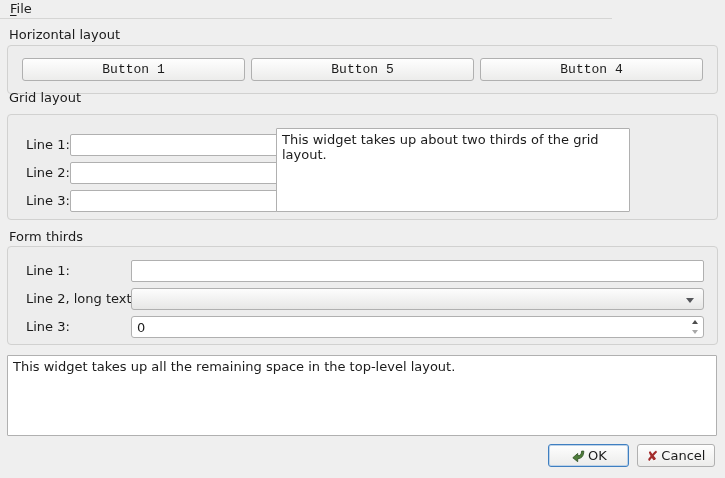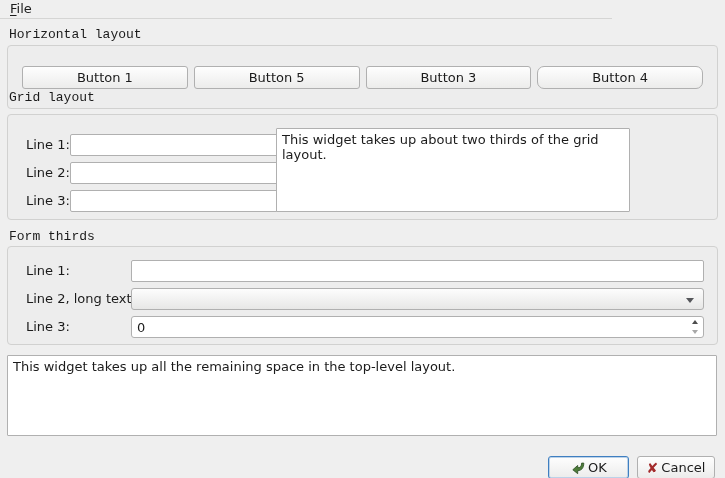--- a/index.html
+++ b/index.html
@@ -17,21 +17,21 @@
   .menubar{
     position:absolute;left:0;top:0;width:612px;height:18px;
     background:#efefef;border-bottom:1px solid #d5d5d4;
   }
   .menu-item{
     display:inline-block;margin-left:3px;padding:1px 7px 2px 7px;cursor:default;
   }
   .mnemonic{text-decoration:underline;text-underline-offset:2px;}
 
   
-  .group-title{position:absolute;left:9px;height:15px;line-height:15px;white-space:nowrap;font-family:Liberation Mono, monospace;}
+  .group-title{position:absolute;left:9px;height:15px;line-height:15px;white-space:nowrap;}
   .group-frame{
     position:absolute;left:7px;width:711px;box-sizing:border-box;
     background:#ededed;border:1px solid #d1d1d0;border-radius:4px;
   }
 
   
   .qt-button{
     box-sizing:border-box;height:23px;
     background:linear-gradient(180deg,#fefefe,#ececeb);
     border:1px solid #b0b0b0;border-radius:3px;
@@ -73,43 +73,42 @@
   }
   .spin-buttons{
     position:absolute;right:0;top:0;bottom:0;width:16px;
     display:flex;flex-direction:column;
   }
   .spin-btn{flex:1;display:flex;align-items:center;justify-content:center;cursor:default;}
   .tri-up{width:0;height:0;border-left:3.5px solid transparent;border-right:3.5px solid transparent;border-bottom:4px solid #4c4c4c;}
   .tri-down{width:0;height:0;border-left:3.5px solid transparent;border-right:3.5px solid transparent;border-top:4px solid #a8a8a8;}
 
   
-  .dialog-button{position:absolute;top:456px;}
+  .dialog-button{position:absolute;top:444px;}
   .default-btn{border-color:#3f7fc1;box-shadow:inset 0 0 0 1px #bcd2e8;}
   .cancel-x{
     color:#a32c2c;font-weight:bold;font-size:14px;line-height:14px;
     text-shadow:0 1px 0 rgba(255,255,255,.5);
   }
 </style>
 </head>
 <body>
 
 <div class="window">
 
   <div class="menubar">
     <span class="menu-item"><span class="mnemonic">F</span><span>ile</span></span>
   </div>
 
   <div class="group-title" style="top:27px;">Horizontal layout</div>
-  <div class="group-frame" style="top:45px;height:64px;">
+  <div class="group-frame" style="top:45px;height:49px;font-family:Liberation Mono, monospace;">
     <div style="display:flex;align-items:center;height:100%;padding:0 14px;gap:6px;box-sizing:border-box;">
       <button class="qt-button" style="flex:1;">Button 1</button>
       <button class="qt-button" style="flex:1;">Button 5</button>
-      <button class="qt-button" style="flex:1;">Button 3</button>
-      <button class="qt-button" style="flex:1;border-radius:7px;">Button 4</button>
+      <button class="qt-button" style="flex:1;">Button 4</button>
     </div>
   </div>
 
   <div class="group-title" style="top:90px;">Grid layout</div>
   <div class="group-frame" style="top:114px;height:106px;">
     <div class="row-label" style="left:18px;top:19px;">Line 1:</div>
     <input class="qt-lineedit" style="left: 62px; top: 19px; width: 209px;" value="">
     <div class="row-label" style="left:18px;top:47px;">Line 2:</div>
     <input class="qt-lineedit" style="left: 62px; top: 47px; width: 209px;" value="">
     <div class="row-label" style="left:18px;top:75px;">Line 3:</div>

